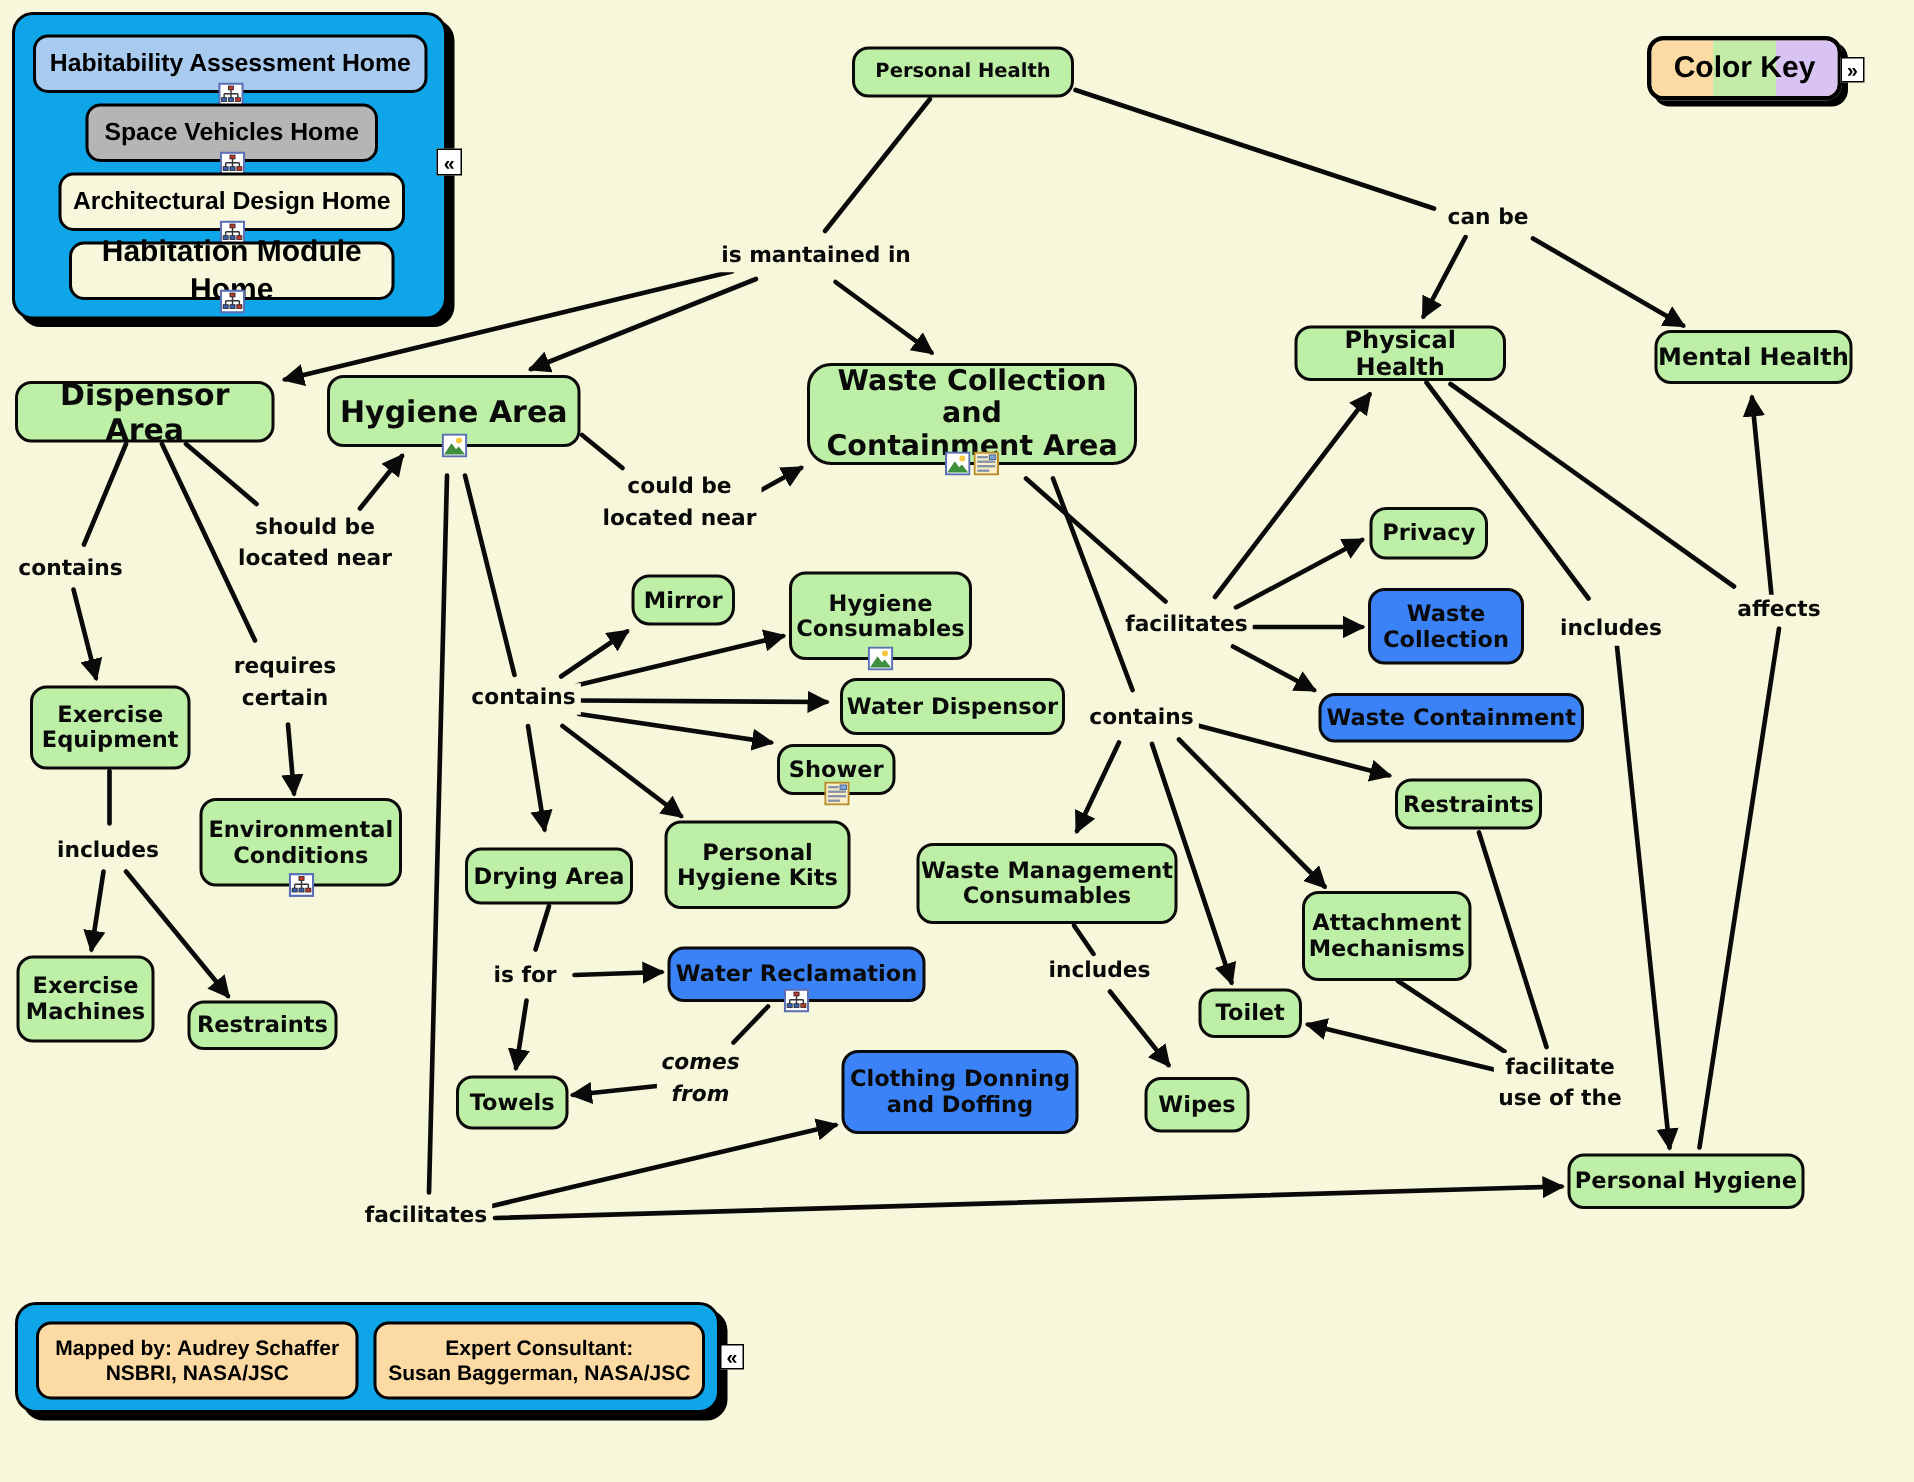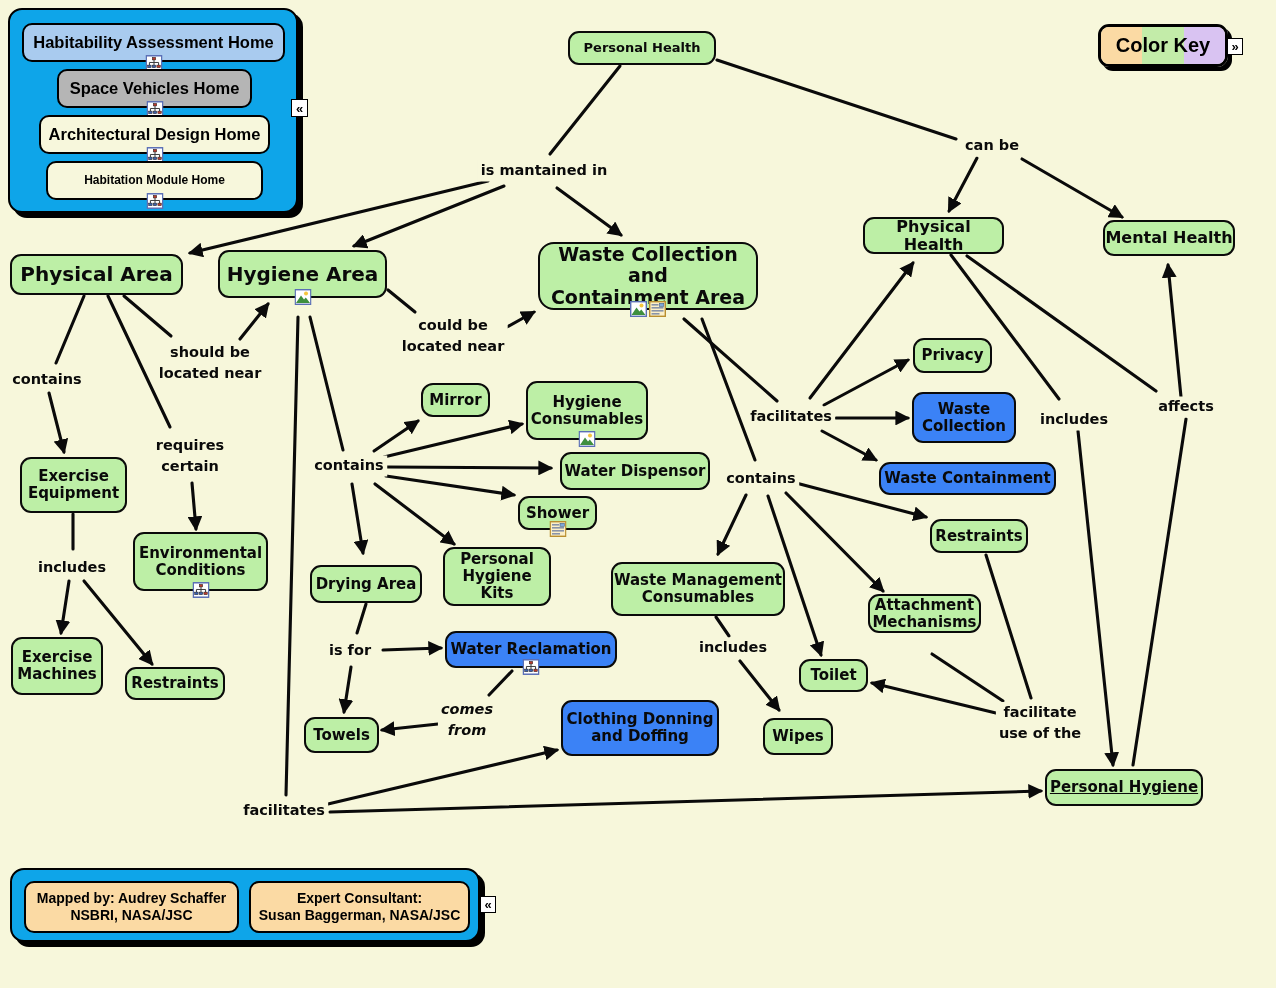--- a/index.html
+++ b/index.html
@@ -129,21 +129,21 @@
       <div class="linklabel" style="left: 350px; top: 651px;">is for</div>
       <div class="linklabel" style="left: 467px; top: 720px; font-style: italic;">comes
 from</div>
       <div class="linklabel" style="left: 733px; top: 648px;">includes</div>
       <div class="linklabel" style="left: 1040px; top: 723px;">facilitate
 use of the</div>
       <div class="linklabel" style="left: 284px; top: 811px;">facilitates</div>
     </div>
   <div id="nodes-layer">
       <div class="node green" style="left: 568px; top: 31px; width: 148px; height: 34px; font-size: 13px;"><span>Personal Health</span></div>
-      <div class="node green" style="left: 10px; top: 254px; width: 173px; height: 41px; font-size: 20px;"><span>Physical Area</span></div>
+      <div class="node green" style="left: 10px; top: 254px; width: 173px; height: 41px; font-size: 20px;"><span>Dispensor Area</span></div>
       <div class="node green" style="left: 218px; top: 250px; width: 169px; height: 48px; font-size: 20px;"><span>Hygiene Area</span><span class="iconrow"><span class="icon"><svg viewBox="0 0 17 16">
               <rect x="0.7" y="0.7" width="15.6" height="14.6" fill="#ffffff" stroke="#5A6FB5" stroke-width="1.4"></rect>
               <circle cx="11.5" cy="4.6" r="2" fill="#F5C63F"></circle>
               <path d="M1.5,14 L6.5,6.5 L9.5,10.5 L11.3,8.6 L15.5,14 Z" fill="#3E8F3E"></path>
             </svg></span></span></div>
       <div class="node green" style="left: 538px; top: 242px; width: 220px; height: 68px; font-size: 19px; border-radius: 16px;"><span>Waste Collection and
 Containment Area</span><span class="iconrow"><span class="icon"><svg viewBox="0 0 17 16">
               <rect x="0.7" y="0.7" width="15.6" height="14.6" fill="#ffffff" stroke="#5A6FB5" stroke-width="1.4"></rect>
               <circle cx="11.5" cy="4.6" r="2" fill="#F5C63F"></circle>
               <path d="M1.5,14 L6.5,6.5 L9.5,10.5 L11.3,8.6 L15.5,14 Z" fill="#3E8F3E"></path>
@@ -170,21 +170,21 @@
             </svg></span></span></div>
       <div class="node green" style="left: 560px; top: 452px; width: 150px; height: 38px; font-size: 15px;"><span>Water Dispensor</span></div>
       <div class="node green" style="left: 518px; top: 496px; width: 79px; height: 34px; font-size: 15px;"><span>Shower</span><span class="iconrow"><span class="icon"><svg viewBox="0 0 17 16">
               <rect x="0.7" y="0.7" width="15.6" height="14.6" fill="#FBEFC8" stroke="#B98E2F" stroke-width="1.4"></rect>
               <rect x="2.5" y="3" width="7" height="1.6" fill="#8893A8"></rect>
               <rect x="2.5" y="6" width="12" height="1.6" fill="#8893A8"></rect>
               <rect x="2.5" y="9" width="12" height="1.6" fill="#8893A8"></rect>
               <rect x="2.5" y="12" width="8" height="1.6" fill="#8893A8"></rect>
               <rect x="10.5" y="2.3" width="4.3" height="3" fill="#7FA8D8" stroke="#44608a" stroke-width="0.6"></rect>
             </svg></span></span></div>
-      <div class="node green" style="left: 443px; top: 547px; width: 108px; height: 59px; font-size: 15px;"><span>Personal
+      <div class="node green" style="left: 443px; top: 547px; width: 124px; height: 59px; font-size: 15px;"><span>Personal
 Hygiene Kits</span></div>
       <div class="node green" style="left: 20px; top: 457px; width: 107px; height: 56px; font-size: 15px;"><span>Exercise
 Equipment</span></div>
       <div class="node green" style="left: 133px; top: 532px; width: 135px; height: 59px; font-size: 15px;"><span>Environmental
 Conditions</span><span class="iconrow"><span class="icon"><svg viewBox="0 0 16 15">
               <rect x="0.7" y="0.7" width="14.6" height="13.6" fill="#ffffff" stroke="#5A6FB5" stroke-width="1.4"></rect>
               <path d="M8,4.5 V7 M3.7,7 H12.3 M3.7,7 V9.5 M8,7 V9.5 M12.3,7 V9.5" stroke="#333" stroke-width="0.9" fill="none"></path>
               <rect x="6.4" y="2.2" width="3.2" height="2.4" fill="#C0392B" stroke="#222" stroke-width="0.5"></rect>
               <rect x="2.1" y="9.5" width="3.2" height="2.4" fill="#3A5FAE" stroke="#222" stroke-width="0.5"></rect>
               <rect x="6.4" y="9.5" width="3.2" height="2.4" fill="#3A5FAE" stroke="#222" stroke-width="0.5"></rect>
@@ -198,28 +198,28 @@
 Consumables</span></div>
       <div class="node purple" style="left: 445px; top: 631px; width: 172px; height: 37px; font-size: 15px;"><span>Water Reclamation</span><span class="iconrow"><span class="icon"><svg viewBox="0 0 16 15">
               <rect x="0.7" y="0.7" width="14.6" height="13.6" fill="#ffffff" stroke="#5A6FB5" stroke-width="1.4"></rect>
               <path d="M8,4.5 V7 M3.7,7 H12.3 M3.7,7 V9.5 M8,7 V9.5 M12.3,7 V9.5" stroke="#333" stroke-width="0.9" fill="none"></path>
               <rect x="6.4" y="2.2" width="3.2" height="2.4" fill="#C0392B" stroke="#222" stroke-width="0.5"></rect>
               <rect x="2.1" y="9.5" width="3.2" height="2.4" fill="#3A5FAE" stroke="#222" stroke-width="0.5"></rect>
               <rect x="6.4" y="9.5" width="3.2" height="2.4" fill="#3A5FAE" stroke="#222" stroke-width="0.5"></rect>
               <rect x="10.7" y="9.5" width="3.2" height="2.4" fill="#C0392B" stroke="#222" stroke-width="0.5"></rect>
             </svg></span></span></div>
       <div class="node green" style="left: 930px; top: 519px; width: 98px; height: 34px; font-size: 15px;"><span>Restraints</span></div>
-      <div class="node green" style="left: 868px; top: 594px; width: 113px; height: 39px; font-size: 15px;"><span>Attachment
+      <div class="node green" style="left: 868px; top: 594px; width: 113px; height: 60px; font-size: 15px;"><span>Attachment
 Mechanisms</span></div>
       <div class="node green" style="left: 799px; top: 659px; width: 69px; height: 33px; font-size: 15px;"><span>Toilet</span></div>
       <div class="node green" style="left: 304px; top: 717px; width: 75px; height: 36px; font-size: 15px;"><span>Towels</span></div>
       <div class="node green" style="left: 763px; top: 718px; width: 70px; height: 37px; font-size: 15px;"><span>Wipes</span></div>
       <div class="node purple" style="left: 561px; top: 700px; width: 158px; height: 56px; font-size: 15px;"><span>Clothing Donning
 and Doffing</span></div>
-      <div class="node green" style="left: 1045px; top: 769px; width: 158px; height: 37px; font-size: 15px; text-decoration: underline;"><span>Personal Hygiene</span></div>
+      <div class="node green" style="left: 1045px; top: 769px; width: 158px; height: 37px; font-size: 15px;"><span>Personal Hygiene</span></div>
     </div>
 
   <div class="panel" id="nav-panel" style="left: 8px; top: 8px; width: 290px; height: 205px;">
       <div class="panelbtn" style="left: 12px; top: 13px; width: 263px; height: 39px; background: rgb(169, 203, 239); font-size: 16.5px;"><span>Habitability Assessment Home</span><span class="iconrow"><span class="icon"><svg viewBox="0 0 16 15">
               <rect x="0.7" y="0.7" width="14.6" height="13.6" fill="#ffffff" stroke="#5A6FB5" stroke-width="1.4"></rect>
               <path d="M8,4.5 V7 M3.7,7 H12.3 M3.7,7 V9.5 M8,7 V9.5 M12.3,7 V9.5" stroke="#333" stroke-width="0.9" fill="none"></path>
               <rect x="6.4" y="2.2" width="3.2" height="2.4" fill="#C0392B" stroke="#222" stroke-width="0.5"></rect>
               <rect x="2.1" y="9.5" width="3.2" height="2.4" fill="#3A5FAE" stroke="#222" stroke-width="0.5"></rect>
               <rect x="6.4" y="9.5" width="3.2" height="2.4" fill="#3A5FAE" stroke="#222" stroke-width="0.5"></rect>
               <rect x="10.7" y="9.5" width="3.2" height="2.4" fill="#C0392B" stroke="#222" stroke-width="0.5"></rect>
@@ -233,21 +233,21 @@
               <rect x="10.7" y="9.5" width="3.2" height="2.4" fill="#C0392B" stroke="#222" stroke-width="0.5"></rect>
             </svg></span></span></div>
       <div class="panelbtn" style="left: 29px; top: 105px; width: 231px; height: 39px; background: rgb(247, 247, 220); font-size: 16.5px;"><span>Architectural Design Home</span><span class="iconrow"><span class="icon"><svg viewBox="0 0 16 15">
               <rect x="0.7" y="0.7" width="14.6" height="13.6" fill="#ffffff" stroke="#5A6FB5" stroke-width="1.4"></rect>
               <path d="M8,4.5 V7 M3.7,7 H12.3 M3.7,7 V9.5 M8,7 V9.5 M12.3,7 V9.5" stroke="#333" stroke-width="0.9" fill="none"></path>
               <rect x="6.4" y="2.2" width="3.2" height="2.4" fill="#C0392B" stroke="#222" stroke-width="0.5"></rect>
               <rect x="2.1" y="9.5" width="3.2" height="2.4" fill="#3A5FAE" stroke="#222" stroke-width="0.5"></rect>
               <rect x="6.4" y="9.5" width="3.2" height="2.4" fill="#3A5FAE" stroke="#222" stroke-width="0.5"></rect>
               <rect x="10.7" y="9.5" width="3.2" height="2.4" fill="#C0392B" stroke="#222" stroke-width="0.5"></rect>
             </svg></span></span></div>
-      <div class="panelbtn" style="left: 36px; top: 151px; width: 217px; height: 39px; background: rgb(247, 247, 220); font-size: 12px;"><span>Habitation Module Home</span><span class="iconrow"><span class="icon"><svg viewBox="0 0 16 15">
+      <div class="panelbtn" style="left: 36px; top: 151px; width: 217px; height: 39px; background: rgb(247, 247, 220); font-size: 20px;"><span>Habitation Module Home</span><span class="iconrow"><span class="icon"><svg viewBox="0 0 16 15">
               <rect x="0.7" y="0.7" width="14.6" height="13.6" fill="#ffffff" stroke="#5A6FB5" stroke-width="1.4"></rect>
               <path d="M8,4.5 V7 M3.7,7 H12.3 M3.7,7 V9.5 M8,7 V9.5 M12.3,7 V9.5" stroke="#333" stroke-width="0.9" fill="none"></path>
               <rect x="6.4" y="2.2" width="3.2" height="2.4" fill="#C0392B" stroke="#222" stroke-width="0.5"></rect>
               <rect x="2.1" y="9.5" width="3.2" height="2.4" fill="#3A5FAE" stroke="#222" stroke-width="0.5"></rect>
               <rect x="6.4" y="9.5" width="3.2" height="2.4" fill="#3A5FAE" stroke="#222" stroke-width="0.5"></rect>
               <rect x="10.7" y="9.5" width="3.2" height="2.4" fill="#C0392B" stroke="#222" stroke-width="0.5"></rect>
             </svg></span></span></div>
     </div>
   <div class="chev" id="nav-chev" style="left:291px;top:99px;">«</div>
 

